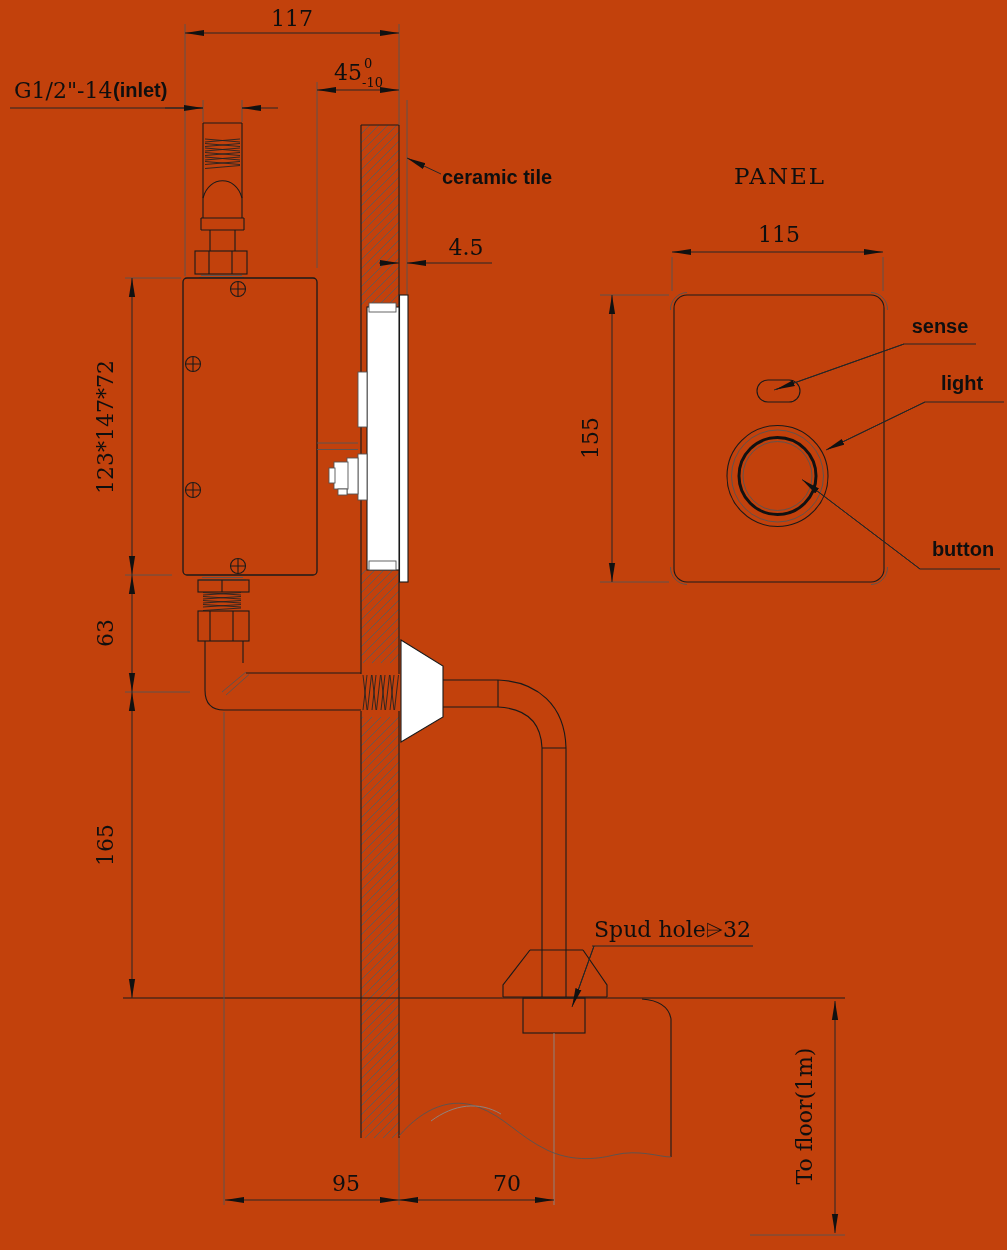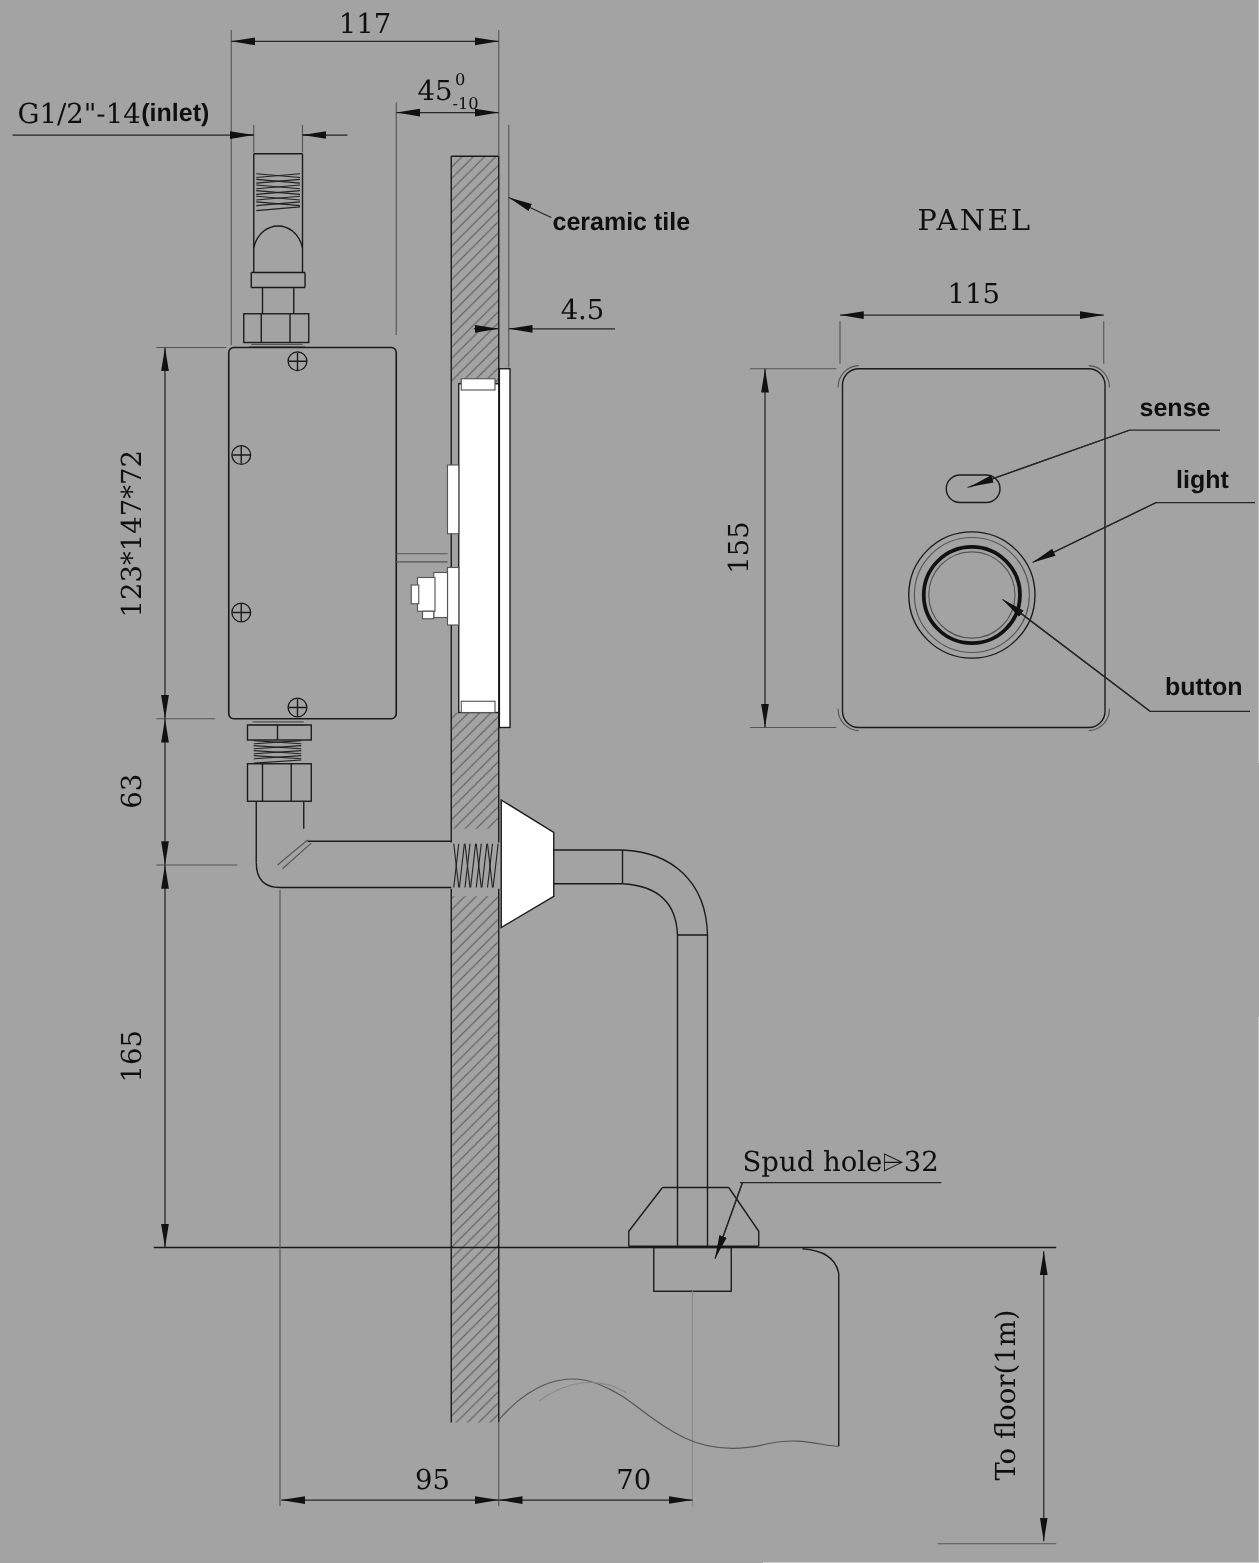--- a/index.html
+++ b/index.html
@@ -1,16 +1,16 @@
 <!DOCTYPE html>
 <html><head>
 <meta charset="utf-8">
 <style>
   html,body{margin:0;padding:0;background:#f0f0f0;}
-  #stage{position:relative;width:1007px;height:1250px;background:#a3a3a3;overflow:hidden;
+  #stage{position:relative;width:1007px;height:1250px;background:#c2410c;overflow:hidden;
          font-family:"Liberation Sans",sans-serif;}
   svg{position:absolute;left:0;top:0;}
   
   .ln  {stroke:#1a1a1a;stroke-width:1.3;fill:none;}
   .md  {stroke:#1a1a1a;stroke-width:1.1;fill:none;}
   .dim {stroke:#262626;stroke-width:1;fill:none;}
   .thin{stroke:#555;stroke-width:0.9;fill:none;}
   .cl  {stroke:#8a8a8a;stroke-width:0.9;fill:none;}
   .thr {stroke:#222;stroke-width:0.9;fill:none;}
   .wfill{fill:#ffffff;}

